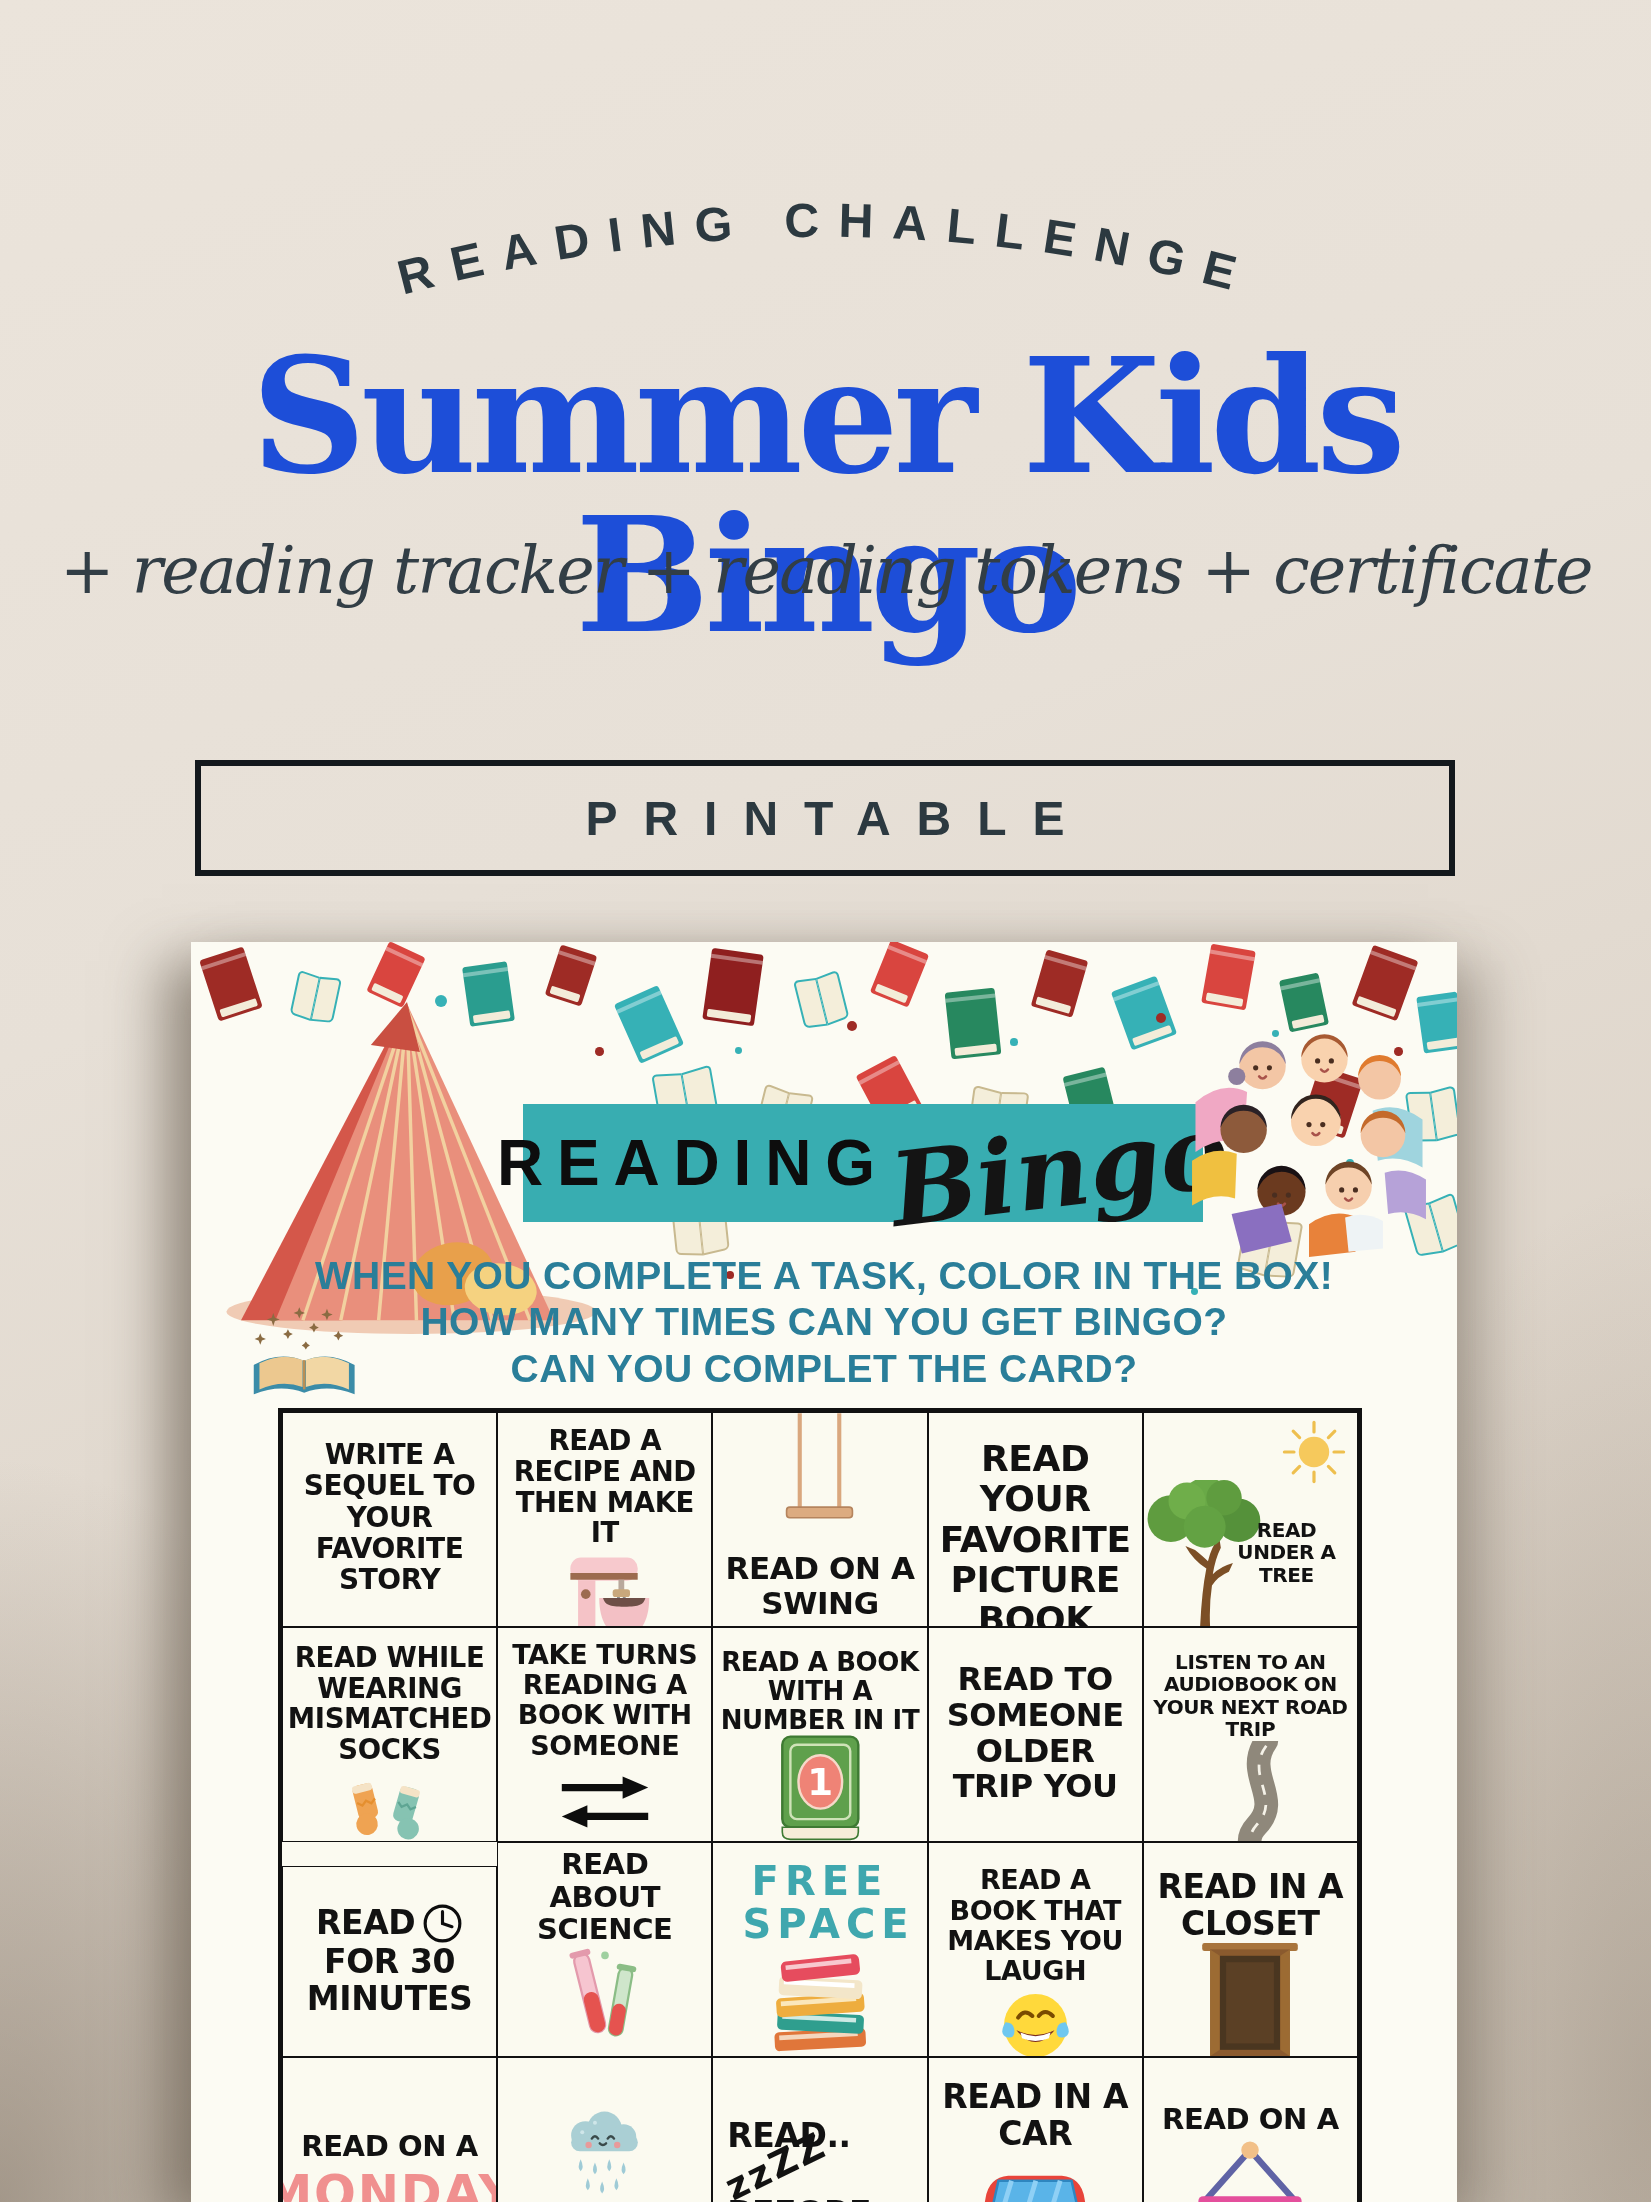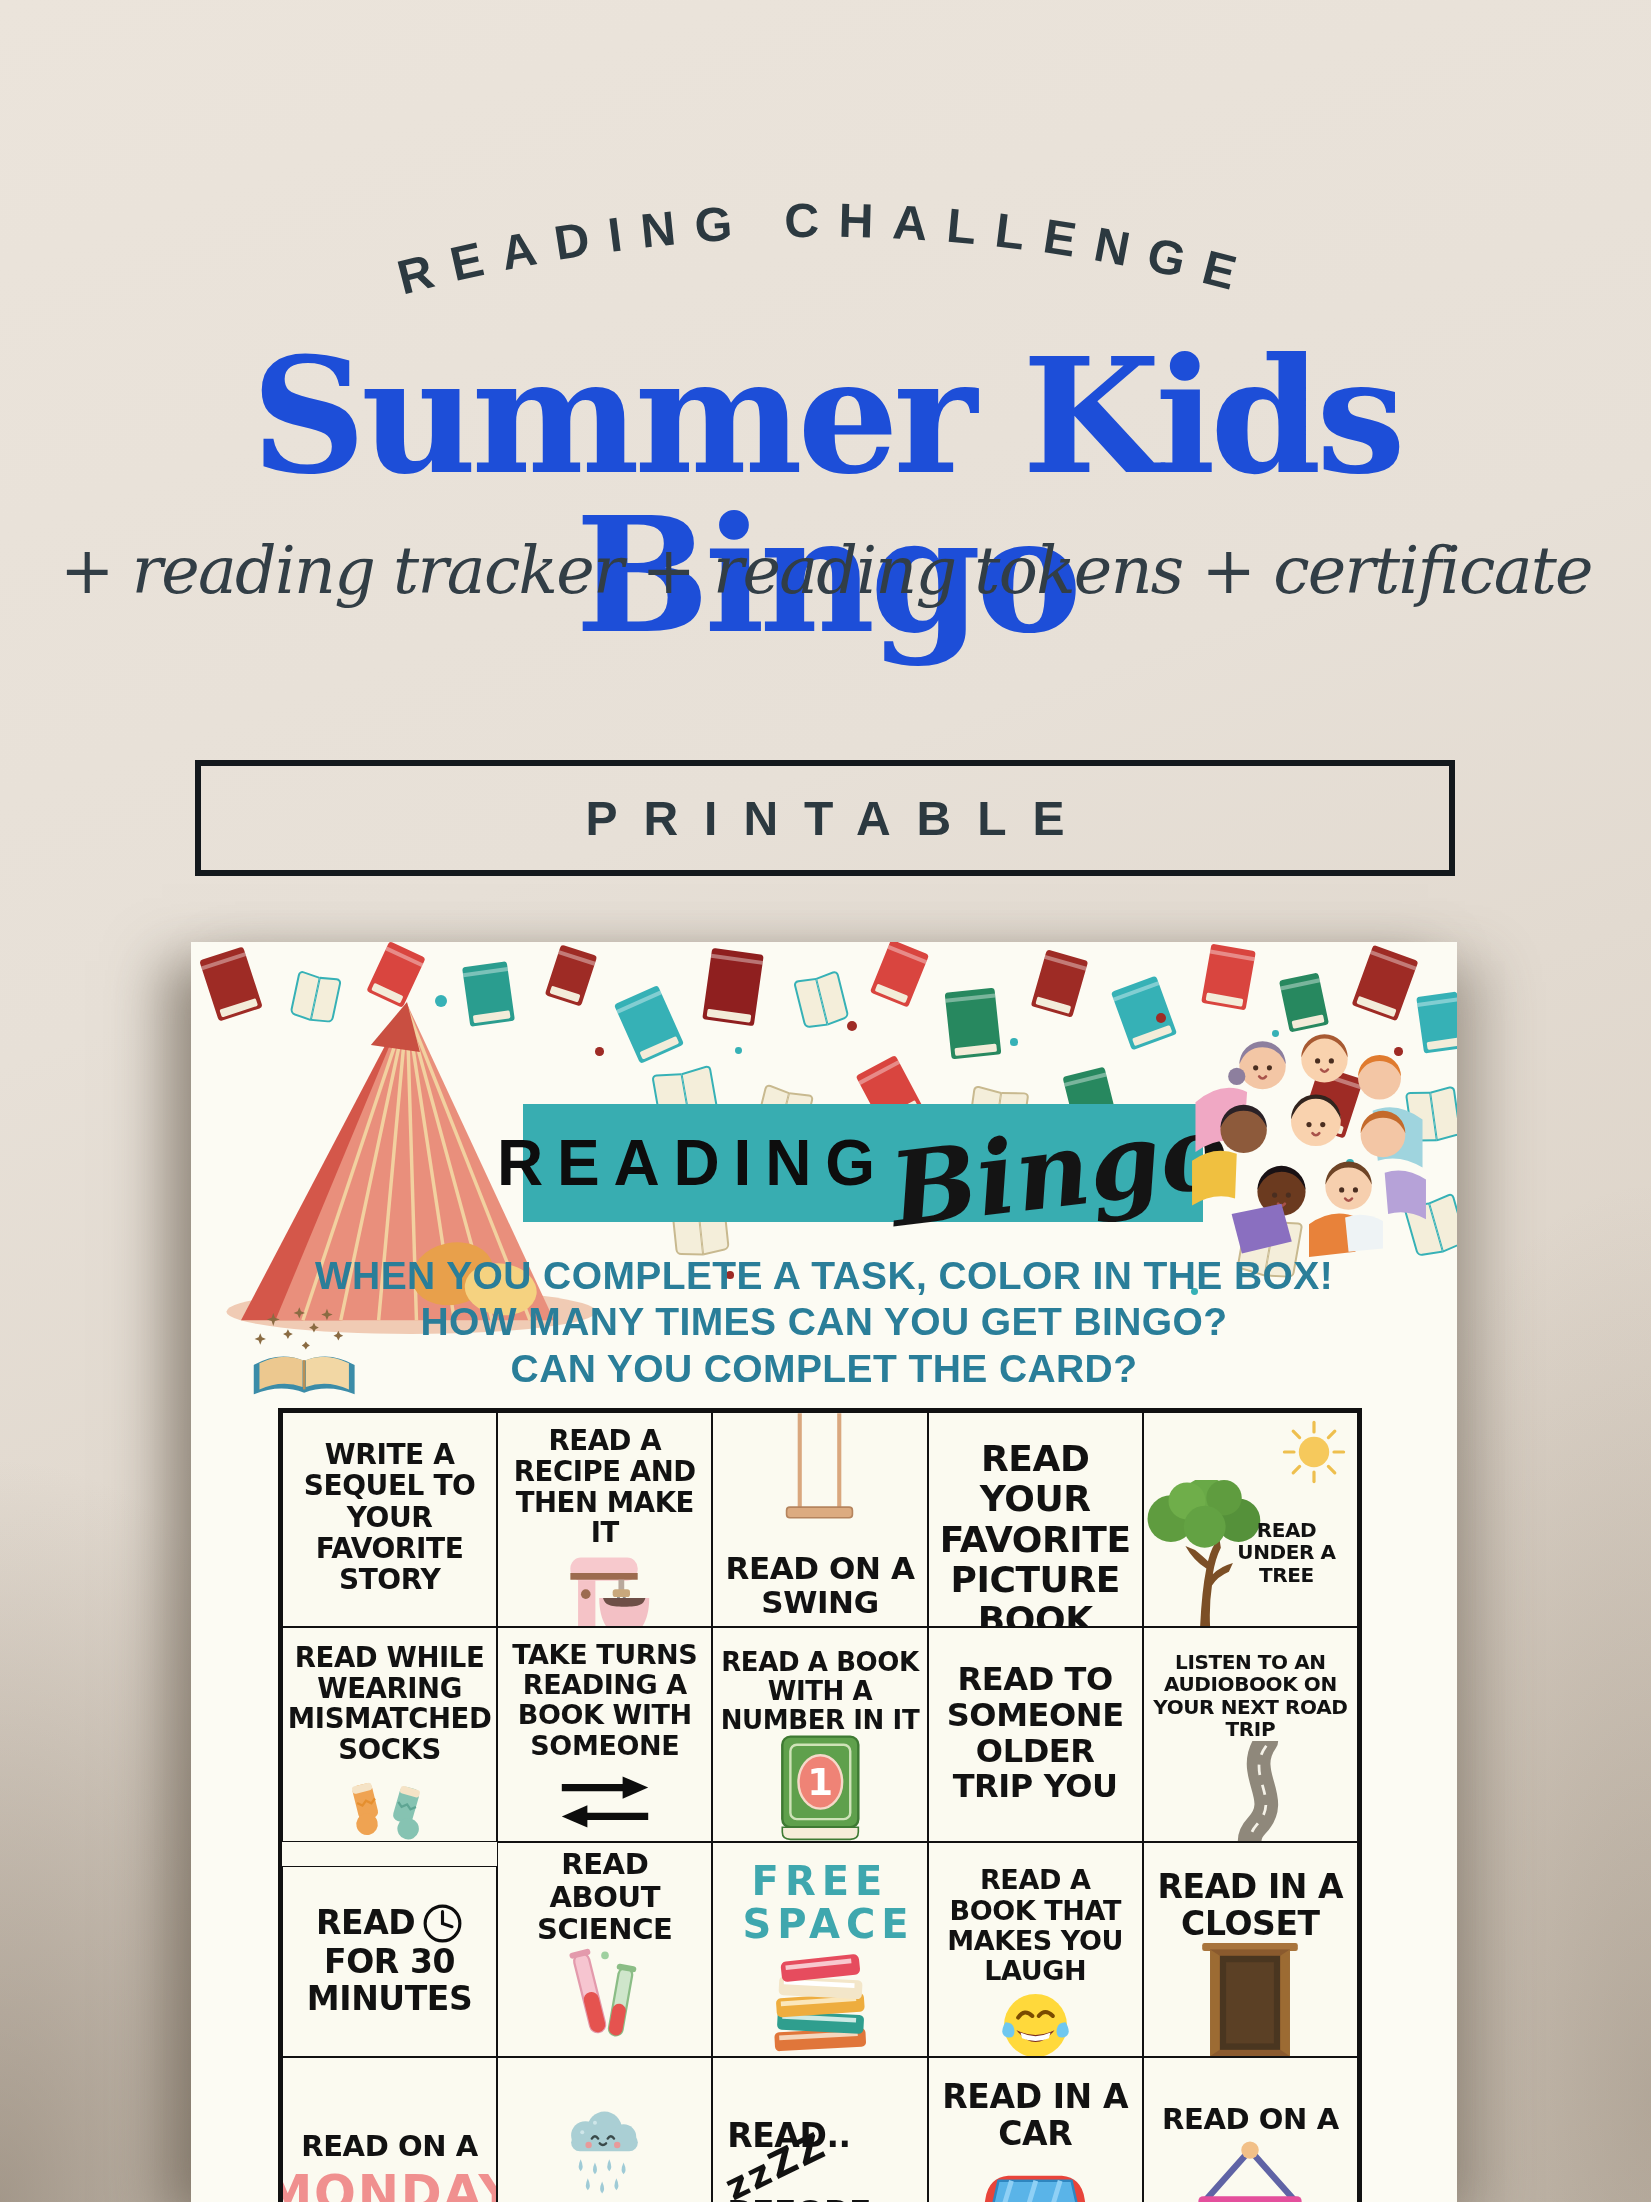--- a/index.html
+++ b/index.html
@@ -53,21 +53,21 @@
   .grid{position:absolute;left:87px;top:466px;width:1084px;height:869px;z-index:3;
     display:grid;grid-template-columns:repeat(5,1fr);grid-auto-rows:215px;
     border:4.3px solid #111;background:#fbfaf0;box-sizing:border-box;}
   .cell{border:1.7px solid #111;box-sizing:border-box;position:relative;overflow:hidden;
     display:flex;flex-direction:column;align-items:center;text-align:center;
     padding:12px 6.9px 5.2px;color:#121212;
     font-family:"DejaVu Sans","Liberation Sans",sans-serif;font-weight:bold;}
   .ct{line-height:1.12;letter-spacing:-0.4px;}
   .ci{margin-top:auto;margin-bottom:1.7px;}
   .ci svg,.ci-inline svg{display:block;}
-  .l-icon-top{padding-top:0;}
+  .l-icon-top{padding-top:0;justify-content:center;}
   .l-icon-top .ci{margin:0 0 3.4px 0;order:-1;}
   .l-icon-top .ct{margin-top:10.3px;}
   .l-tree .ct{position:absolute;right:19px;bottom:40px;width:103px;text-align:center;}
   .tree-pos{position:absolute;left:-6.9px;bottom:-6.9px;margin:0;}
   .sun-pos{position:absolute;right:6.9px;top:3.4px;margin:0;}
   .clockrow{display:flex;align-items:center;justify-content:center;gap:6.9px;}
   .ci-inline{display:inline-block;}
   .l-free .ct{color:#3fa7ae;letter-spacing:6px;max-width:155px;line-height:1.08;}
   .accent-pink{color:#f0908f;font-size:1.7em;letter-spacing:1.7px;line-height:1;margin-top:6.9px;}
   .l-zzz{align-items:flex-start;text-align:left;padding-left:13.8px;}

